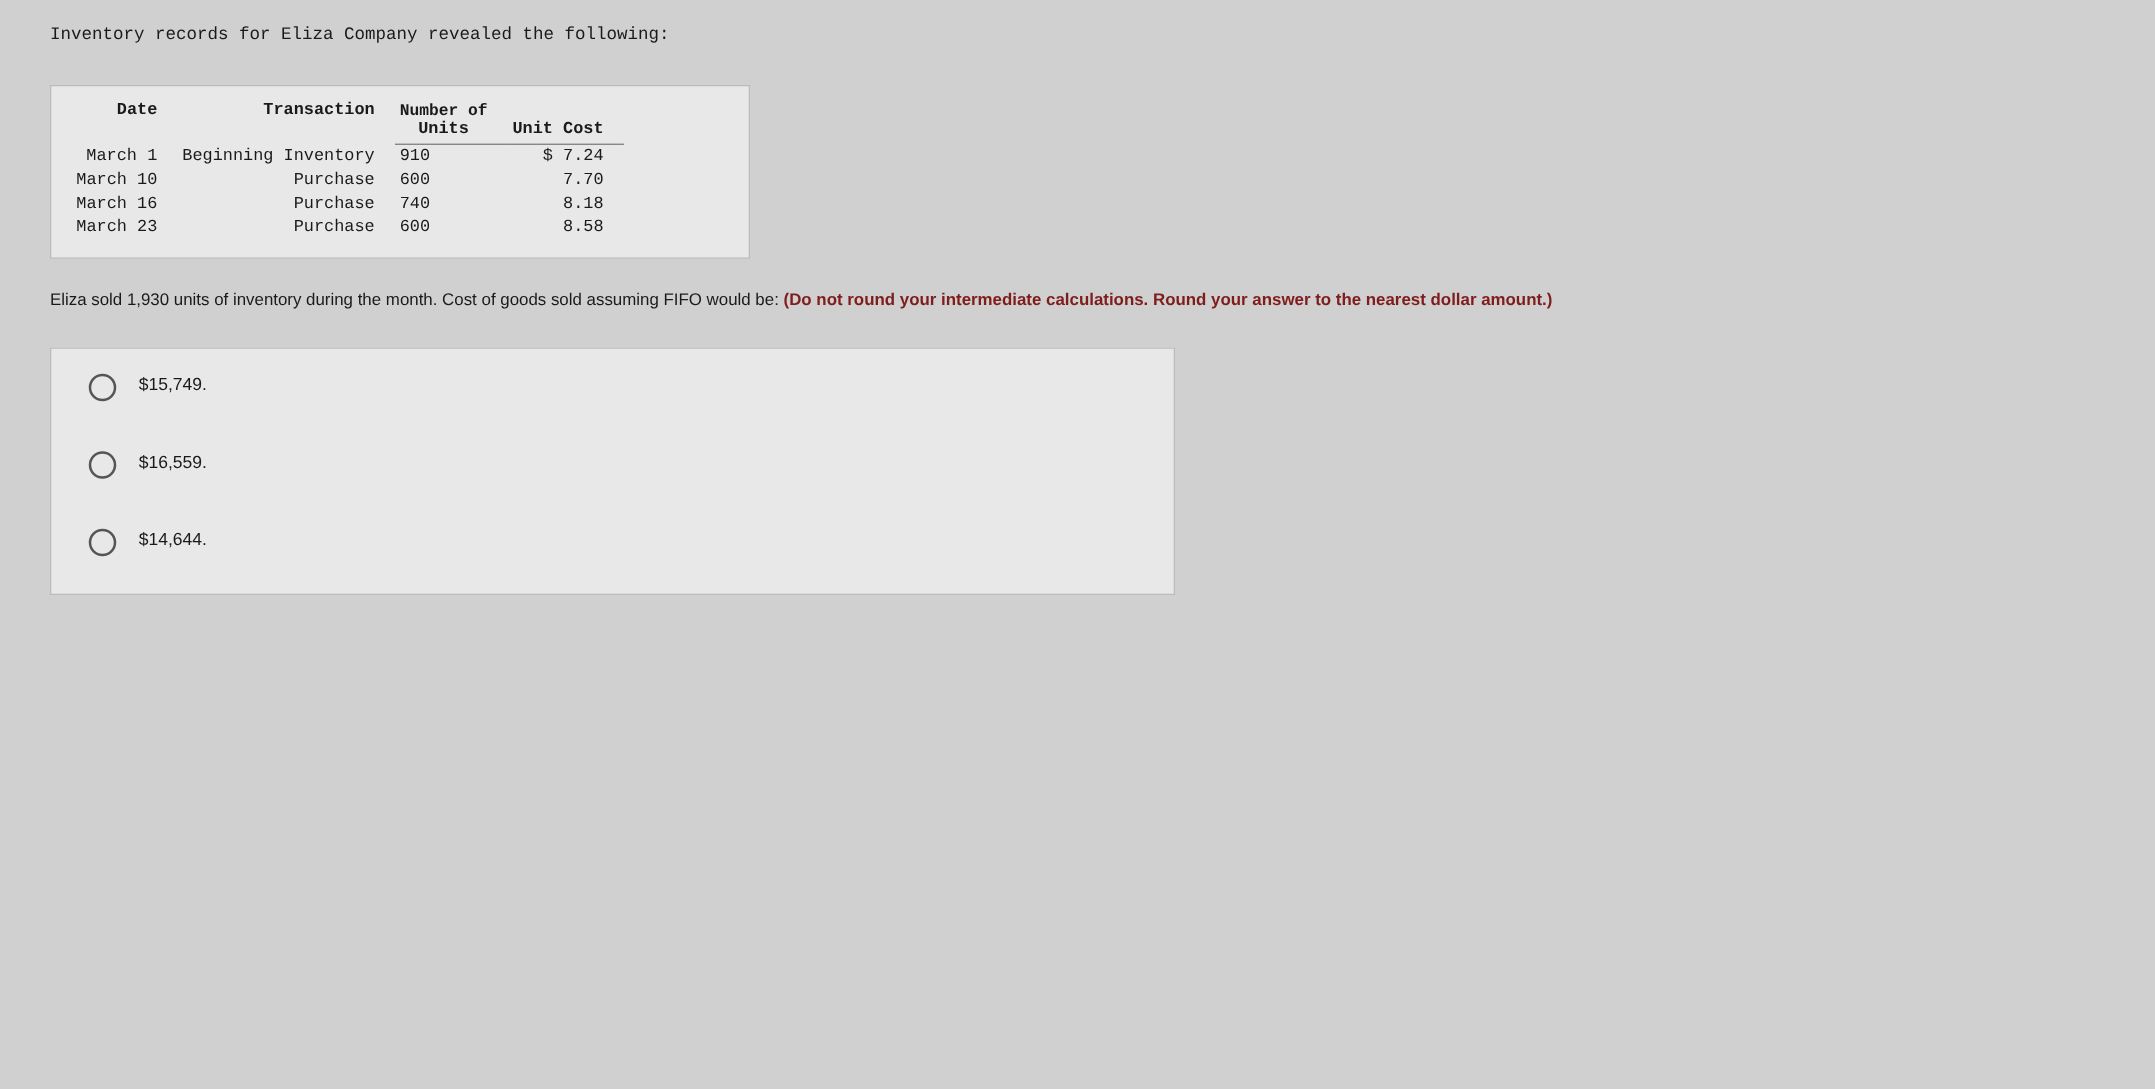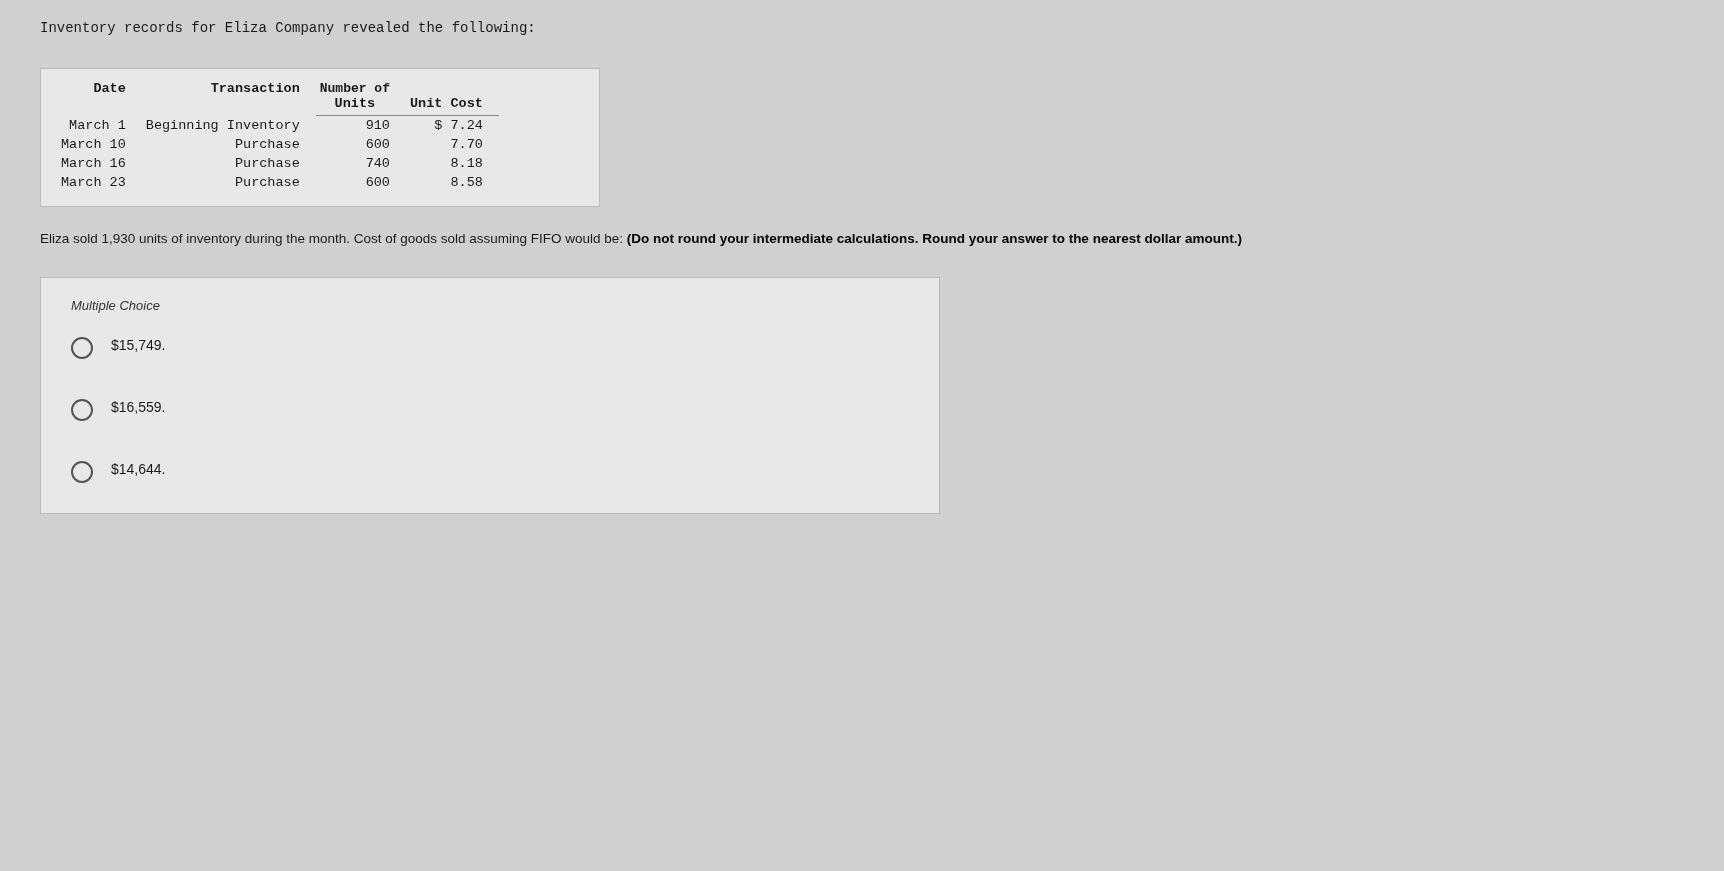--- a/index.html
+++ b/index.html
@@ -49,21 +49,21 @@
 
     .inventory-table .col-units {
       text-align: center;
     }
 
     .inventory-table .col-unit-cost {
       text-align: right;
     }
 
     .inventory-table .data-units {
-      text-align: right;
+      text-align: left;
     }
 
     .inventory-table .data-cost {
       text-align: right;
     }
 
     .header-row-top th {
       padding-bottom: 0;
     }
 
@@ -77,21 +77,21 @@
       font-family: Arial, sans-serif;
       font-size: 13.5px;
       margin-bottom: 28px;
       max-width: 1650px;
       line-height: 1.5;
       color: #1a1a1a;
     }
 
     .question-text .bold-red {
       font-weight: bold;
-      color: #000000;
+      color: #7f1d1d;
     }
 
     .multiple-choice-section {
       background-color: #e8e8e8;
       border: 1px solid #bbb;
       padding: 20px 30px 30px 30px;
       max-width: 900px;
     }
 
     .multiple-choice-label {
@@ -186,21 +186,20 @@
       </tbody>
   </table>
 </div>
 
 <div class="question-text">
   <span>Eliza sold 1,930 units of inventory during the month. Cost of goods sold assuming FIFO would be:</span>
   <span class="bold-red">(Do not round your intermediate calculations. Round your answer to the nearest dollar amount.)</span>
 </div>
 
 <div class="multiple-choice-section">
-  <div class="multiple-choice-label">Multiple Choice</div>
   <div id="choices-container">
   <div class="choice-option">
       <div class="radio-circle"></div>
       <span class="choice-text">$15,749.</span>
     </div>
       <div class="choice-option">
       <div class="radio-circle"></div>
       <span class="choice-text">$16,559.</span>
     </div>
       <div class="choice-option">

